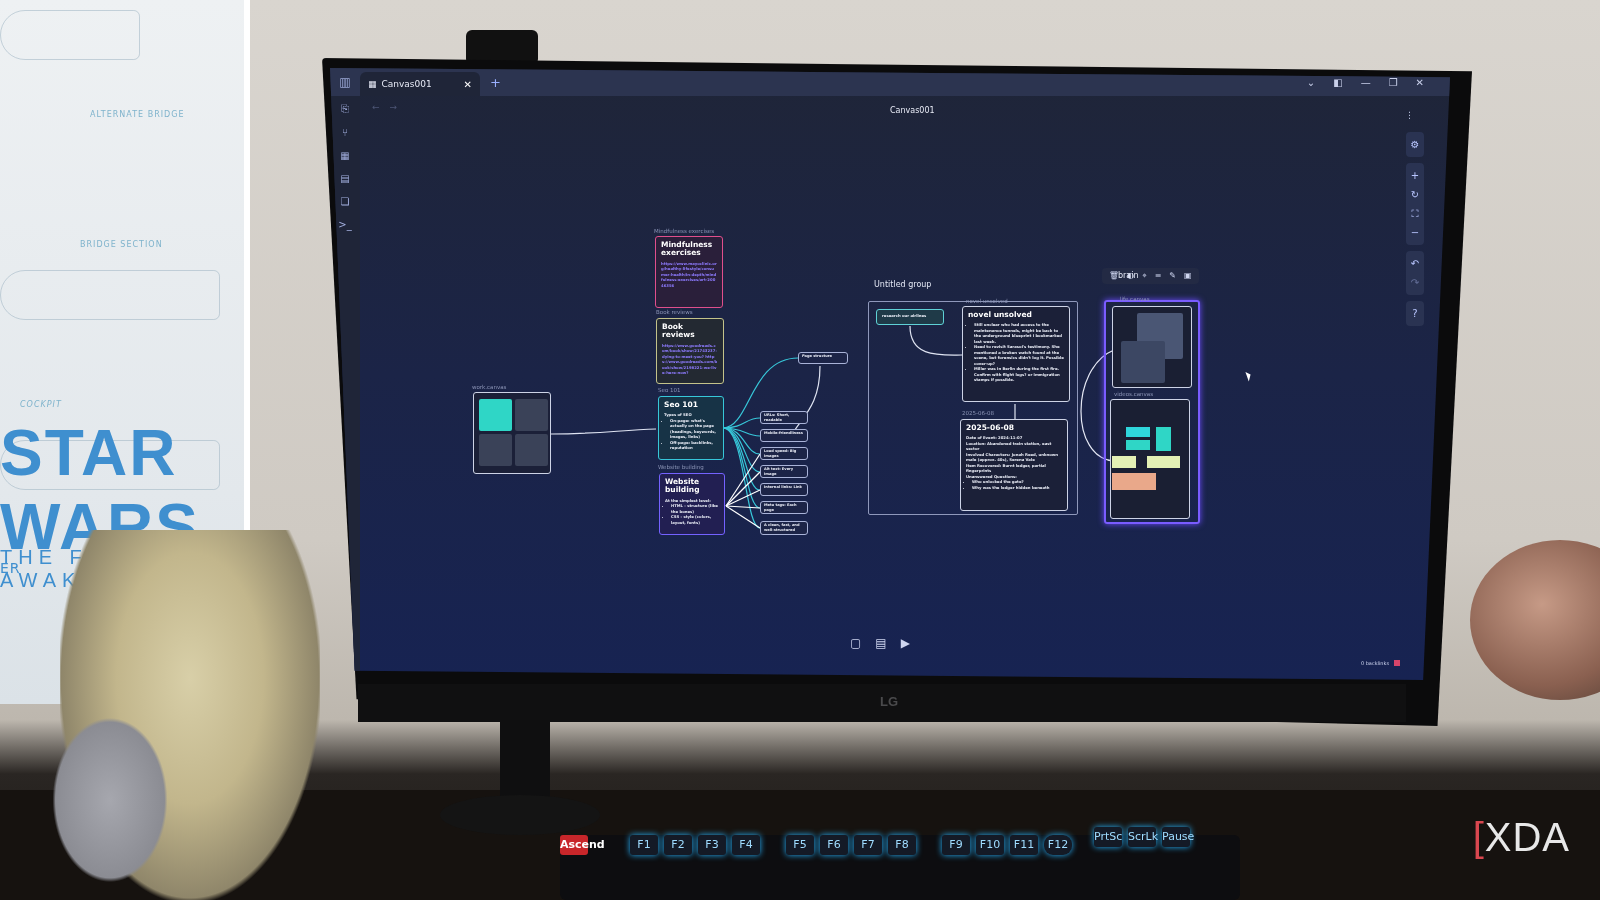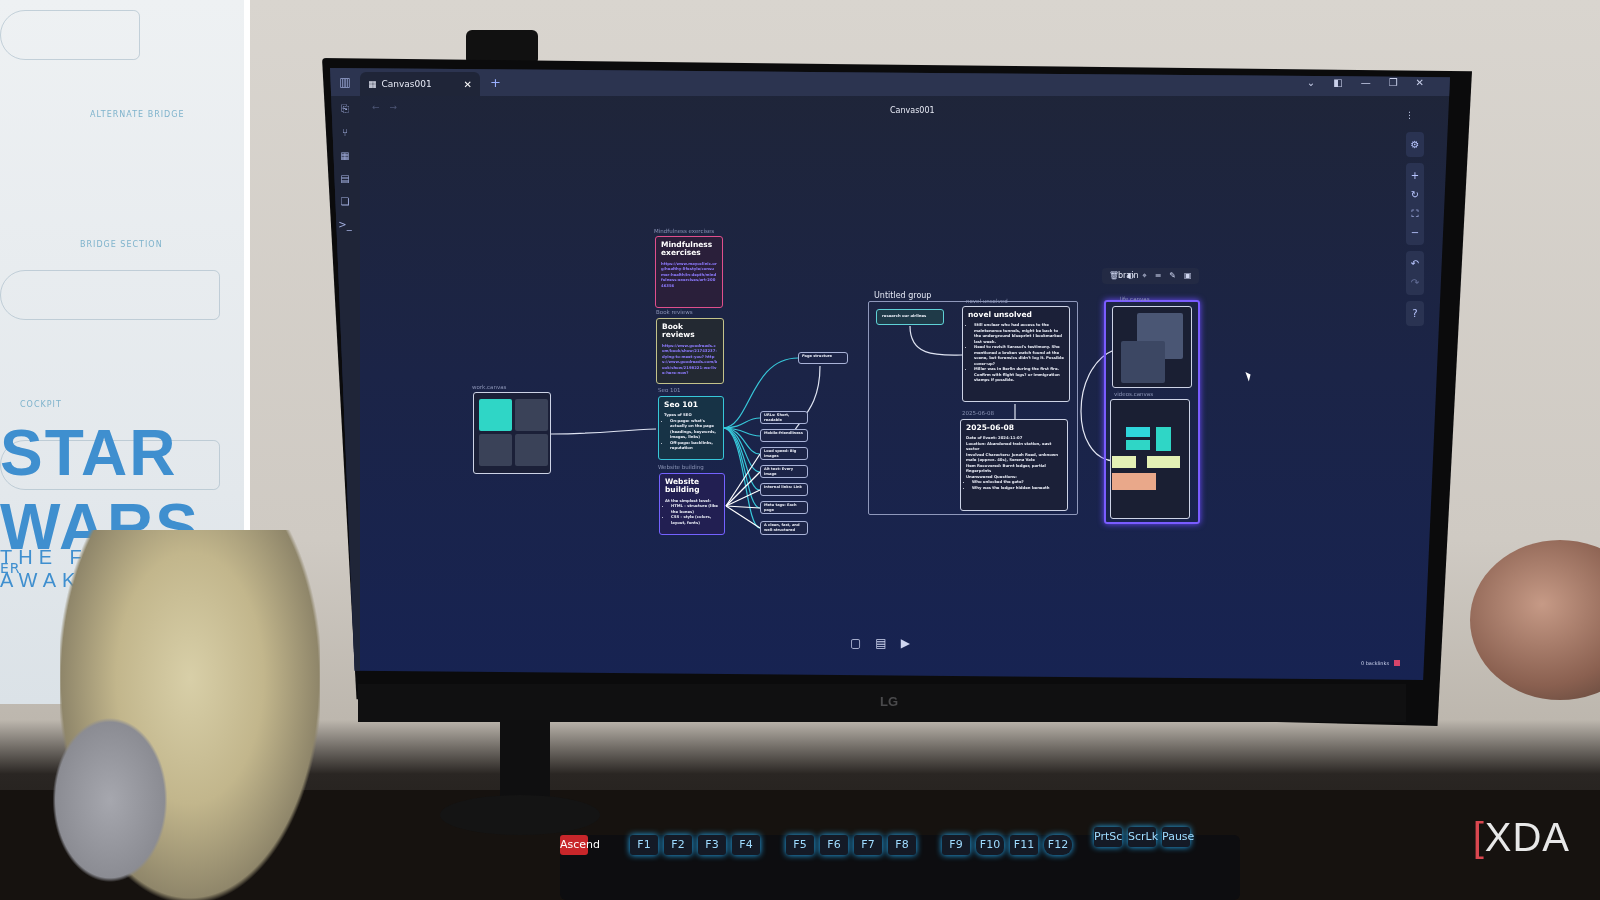--- a/index.html
+++ b/index.html
@@ -101,50 +101,50 @@
   .cursor { position: absolute; left: 917px; top: 303px; width: 0; height: 0; border-left: 4px solid #fff; border-top: 4px solid transparent; border-bottom: 6px solid transparent; transform: rotate(-20deg); }
 </style>
 </head>
 <body>
 
 <div class="poster">
   <div class="ship" style="top:10px; width:140px;"></div>
   <div class="label" style="left:90px; top:110px;">ALTERNATE BRIDGE</div>
   <div class="ship" style="top:270px;"></div>
   <div class="label" style="left:40px; top:240px;padding-left:40px;">BRIDGE SECTION</div>
-  <div class="label" style="left:20px; top:400px;">COCKPIT</div>
+  <div class="label" style="left:20px; top:400px;font-style:italic;">COCKPIT</div>
   <div class="ship" style="top:440px;"></div>
   <div class="label" style="left:0; top:560px; font-size:14px; color:#3f8fcf;">ER</div>
   <div class="title">STAR WARS</div>
   <div class="sub">THE FORCE AWAKENS</div>
 </div>
 <div class="desk"></div>
 <div class="lego"></div>
 <div class="lego2"></div>
 <div class="lamp"></div>
 
 <div class="monitor-stand-top"></div>
 <div class="monitor"></div>
 <div class="chin"></div>
 <div class="chin-logo">LG</div>
 <div class="arm"></div>
 <div class="arm-base"></div>
 
 <div class="keyboard">
-  <div class="key" style="left:0; top:0; background:#c8262a; color:#fff; box-shadow:none;">Ascend</div>
+  <div class="key" style="left:0; top:0; background:#c8262a; color:#fff; box-shadow:none;font-weight:bold;">Ascend</div>
   <div class="key" style="left:70px; top:0;">F1</div>
   <div class="key" style="left:104px; top:0;">F2</div>
   <div class="key" style="left:138px; top:0;">F3</div>
   <div class="key" style="left:172px; top:0;">F4</div>
   <div class="key" style="left:226px; top:0;">F5</div>
   <div class="key" style="left:260px; top:0;">F6</div>
   <div class="key" style="left:294px; top:0;">F7</div>
   <div class="key" style="left:328px; top:0;">F8</div>
   <div class="key" style="left:382px; top:0;">F9</div>
-  <div class="key" style="left:416px; top:0;border-radius:7px;">F10</div>
+  <div class="key" style="left:416px; top:0;">F10</div>
   <div class="key" style="left:450px; top:0;">F11</div>
   <div class="key" style="left:484px; top:0;border-radius:9px;">F12</div>
   <div class="key" style="left:534px; top:-8px;">PrtSc</div>
   <div class="key" style="left:568px; top:-8px;">ScrLk</div>
   <div class="key" style="left:602px; top:-8px;">Pause</div>
 </div>
 
 <div class="watermark"><span class="bracket">[</span><span>XDA</span></div>
 
 <div class="screen">
@@ -285,21 +285,21 @@
   <div class="node small" style="left:430px; top:415px; width:48px; height:13px;">
       <p>Internal links: Link</p>
     </div>
   <div class="node small" style="left:430px; top:433px; width:48px; height:13px;">
       <p>Meta tags: Each page</p>
     </div>
   <div class="node small" style="left:430px; top:453px; width:48px; height:14px;">
       <p>A clean, fast, and well-structured</p>
     </div>
 
-  <div class="group-title" style="left:544px; top:223px;">Untitled group</div>
+  <div class="group-title" style="left:544px; top:212px;">Untitled group</div>
   <div class="group-box" style="left:538px; top:233px; width:210px; height:214px;"></div>
   <div class="node" style="left:546px; top:241px; width:68px; height:16px; border-color:#5fd1d6; background:#1f3a48; padding:3px 5px;">
     <p>research our airlines</p>
   </div>
 
   <div class="group-label" style="left:636px; top:230px;">novel unsolved</div>
   <div class="node" style="left:632px; top:238px; width:108px; height:96px;">
     <h3>novel unsolved</h3>
     <ul>
       <li>Still unclear who had access to the maintenance tunnels, might be back to the underground blueprint I bookmarked last week.</li>

